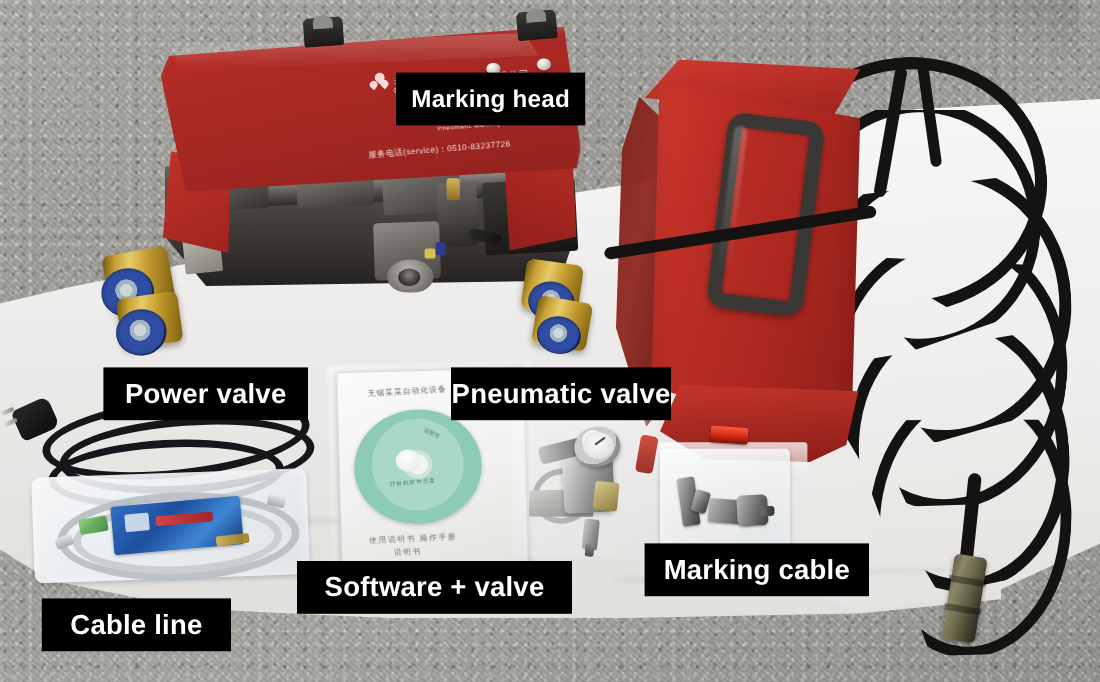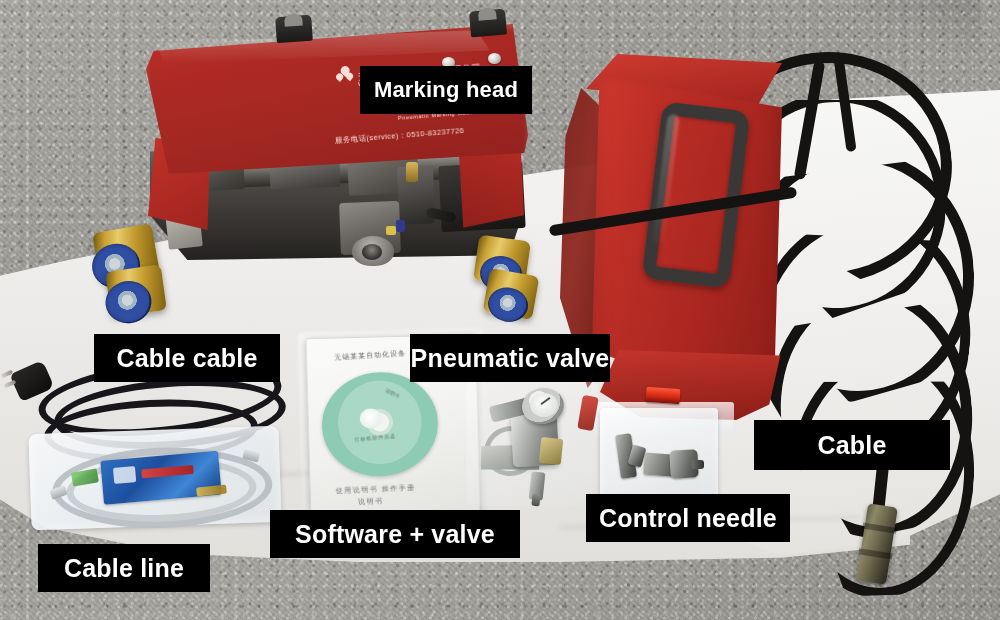--- a/index.html
+++ b/index.html
@@ -634,20 +634,19 @@
   <div id="marking-needle">
     <div class="mn-bag"></div>
     <div class="mn-part" id="mn-p1"></div>
     <div class="mn-part" id="mn-p4"></div>
     <div class="mn-part" id="mn-p2"></div>
     <div class="mn-part" id="mn-p3"></div>
     <div class="mn-tip"></div>
   </div>
 
   <div class="callout" id="label-marking-head">Marking head</div>
-  <div class="callout" id="label-power-cable">Cable cable</div>
+  <div class="callout" id="label-power-cable">Power valve</div>
   <div class="callout" id="label-pneumatic-valve">Pneumatic valve</div>
-  <div class="callout" id="label-cable">Cable</div>
-  <div class="callout" id="label-marking-needle">Control needle</div>
+  <div class="callout" id="label-marking-needle">Marking cable</div>
   <div class="callout" id="label-software-manual">Software + valve</div>
   <div class="callout" id="label-data-line">Cable line</div>
 
 </div>
 
 </body></html>

